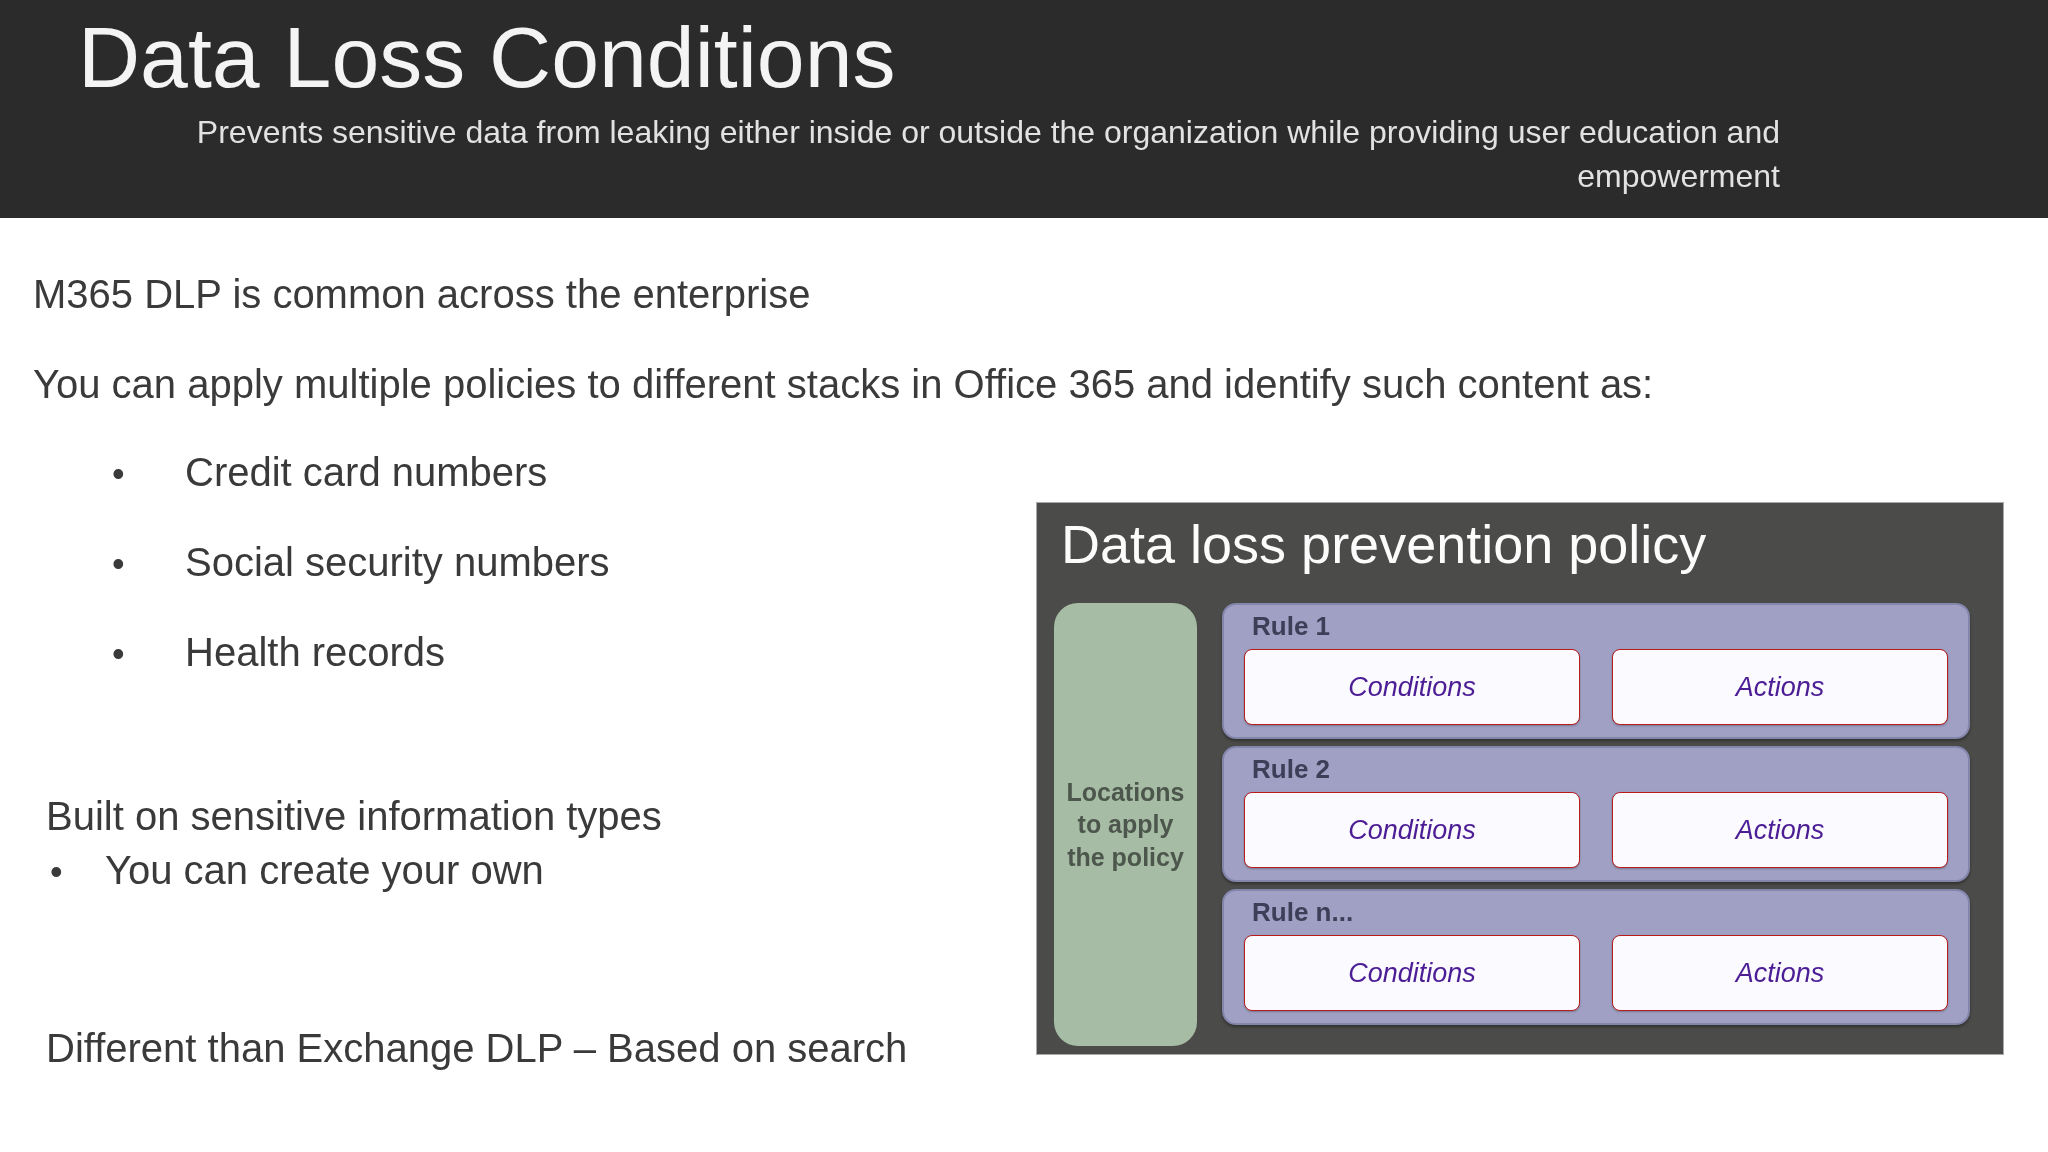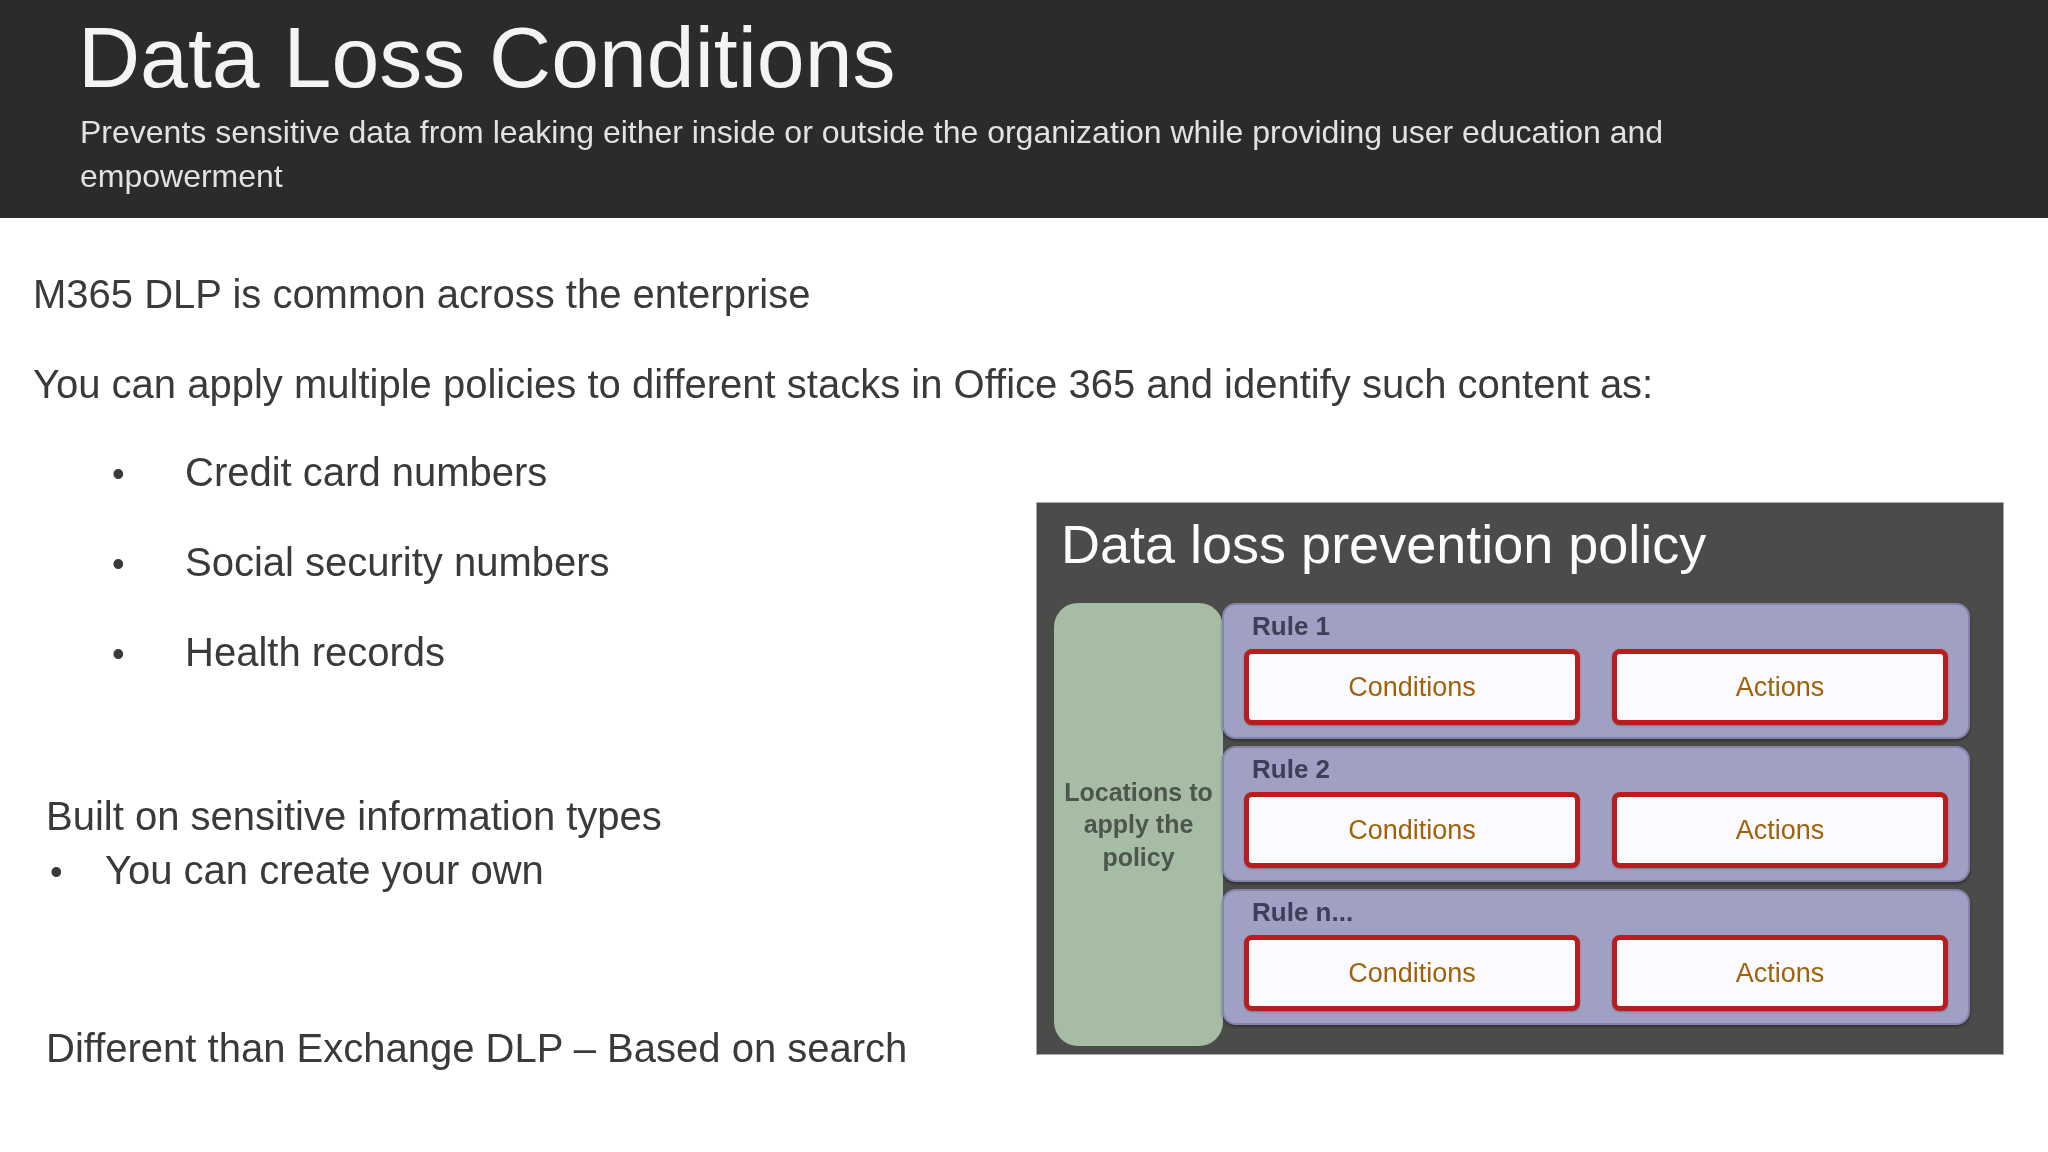--- a/index.html
+++ b/index.html
@@ -15,21 +15,21 @@
     background:#2b2b2b;
   }
   .header-title {
     position:absolute; left:78px; top:8px;
     font-size:86px; font-weight:300; color:#f4f4f4;
     letter-spacing:0; white-space:nowrap;
   }
   .header-subtitle {
     position:absolute; left:80px; top:110px;
     font-size:32px; font-weight:300; color:#e2e2e2;
-    line-height:44px; max-width:1700px;
+    line-height:44px; max-width:1700px;text-align:right;
   }
 
   
   .ptext {
     position:absolute; font-size:40px; font-weight:300;
     color:#3a3a3a; white-space:nowrap;
   }
   .p1 { left:33px;  top:272px; }
   .p2 { left:33px;  top:362px; }
   .p3 { left:46px;  top:758px;margin-top:36px; }
@@ -49,21 +49,21 @@
   
   .diagram {
     position:absolute; left:1037px; top:503px; width:966px; height:551px;
     background:#4b4b49; outline:1px solid #a9a9a9;
   }
   .diagram-title {
     position:absolute; left:24px; top:10px;
     font-size:54px; font-weight:300; color:#fcfcfc; white-space:nowrap;
   }
   .loc-box {
-    position:absolute; left:17px; top:100px; width:169px; height:443px;
+    position:absolute; left:17px; top:100px; width:143px; height:443px;
     background:#a6bca4; border-radius:24px;
     display:flex; align-items:center; justify-content:center;
     text-align:center; font-size:25px; font-weight:600; color:#4c564c;
     line-height:1.3; padding:0 10px; box-sizing:border-box;
   }
   .rules {
     position:absolute; left:185px; top:100px; width:748px;
     display:flex; flex-direction:column; gap:7px;
   }
   .rule {
@@ -73,24 +73,25 @@
   }
   .rule-label {
     position:absolute; left:28px; top:6px;
     font-size:26px; font-weight:700; color:#3d3e57;
   }
   .rule-row {
     position:absolute; left:20px; right:20px; top:44px; bottom:12px;
     display:flex; gap:32px;
   }
   .wbox {
-    flex:1; background:#fafaff; border:5px solid #b91c1c; border-radius:8px;
+    flex:1; background:#fafaff; border:1px solid #b91c1c; border-radius:8px;
     display:flex; align-items:center; justify-content:center;
-    font-size:27px; color:#a16207;
+    font-size:27px; color:#4c1d95;
     box-shadow:0 1px 2px rgba(0,0,0,.25);
+    font-style:italic;
   }
 </style>
 </head>
 <body>
 
 <div class="slide">
 
   <div class="header">
     <div class="header-title">Data Loss Conditions</div>
     <div class="header-subtitle">Prevents sensitive data from leaking either inside or outside the organization while providing user education and empowerment</div>

